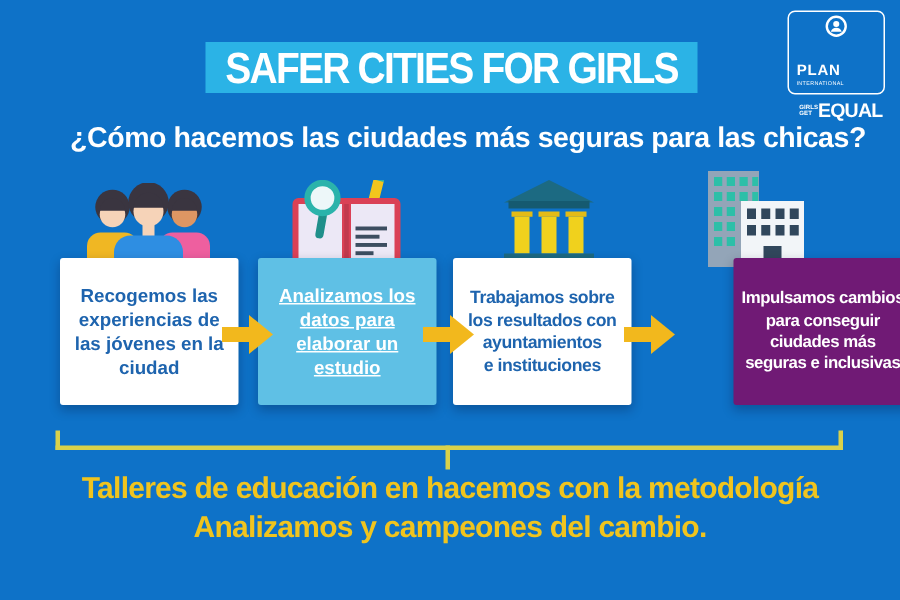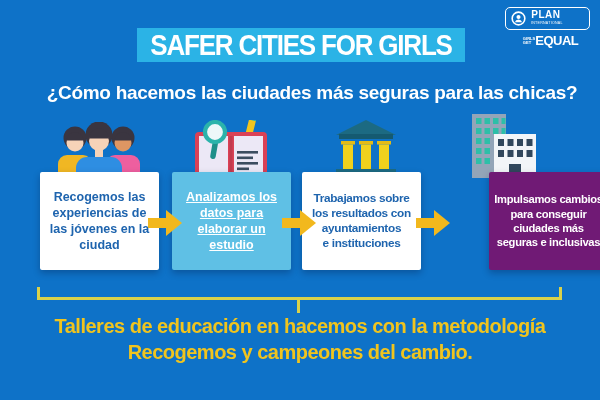--- a/index.html
+++ b/index.html
@@ -4,22 +4,22 @@
 <style>
   html,body{margin:0;padding:0;}
   body{font-family:"Liberation Sans", sans-serif;}
   #canvas{
     position:relative; width:600px; height:400px; overflow:hidden;
     background:#0e72c8;
   }
   
   .logo-block{position:absolute; right:10px; top:7px; color:#fff; z-index:5;}
   .plan-box{
-    display:flex; align-items:center; gap:5px;
-    border:1.6px solid #fff; border-radius:5px; padding:2px 5px;
+    display:flex; align-items:center; gap:18px;
+    border:1.6px solid #fff; border-radius:5px; padding:2px 5px;flex-direction:column;
   }
   .plan-words{display:flex; flex-direction:column; line-height:1;}
   .plan-name{font-weight:bold; font-size:10px; letter-spacing:.5px;}
   .plan-sub{font-size:6px; transform:scale(.6); transform-origin:left top; letter-spacing:.4px; margin-top:1px; white-space:nowrap;}
   .gge{display:flex; align-items:center; justify-content:center; margin-top:4px; line-height:1;}
   .gge-small{display:flex; flex-direction:column; font-weight:bold; font-size:6px; transform:scale(.68); transform-origin:right center;}
   .gge-big{font-weight:bold; font-size:13px; letter-spacing:-.5px;}
   
   .banner{
     position:absolute; left:137px; top:28px; width:328px; height:34px;
@@ -212,16 +212,16 @@
       <div class="head"></div>
   </div>
 
   <div class="bracket-line" style="left:37px;  top:297px; width:525px; height:3px;"></div>
   <div class="bracket-line" style="left:37px;  top:287px; width:3px;  height:13px;"></div>
   <div class="bracket-line" style="left:559px; top:287px; width:3px;  height:13px;"></div>
   <div class="bracket-line" style="left:297px; top:297px; width:3px;  height:16px;"></div>
 
   <div class="footer-text">
     <div>Talleres de educación en hacemos con la metodología</div>
-    <div>Recogemos y campeones del cambio.</div>
+    <div>Analizamos y campeones del cambio.</div>
   </div>
 
 </div>
 
 </body></html>

